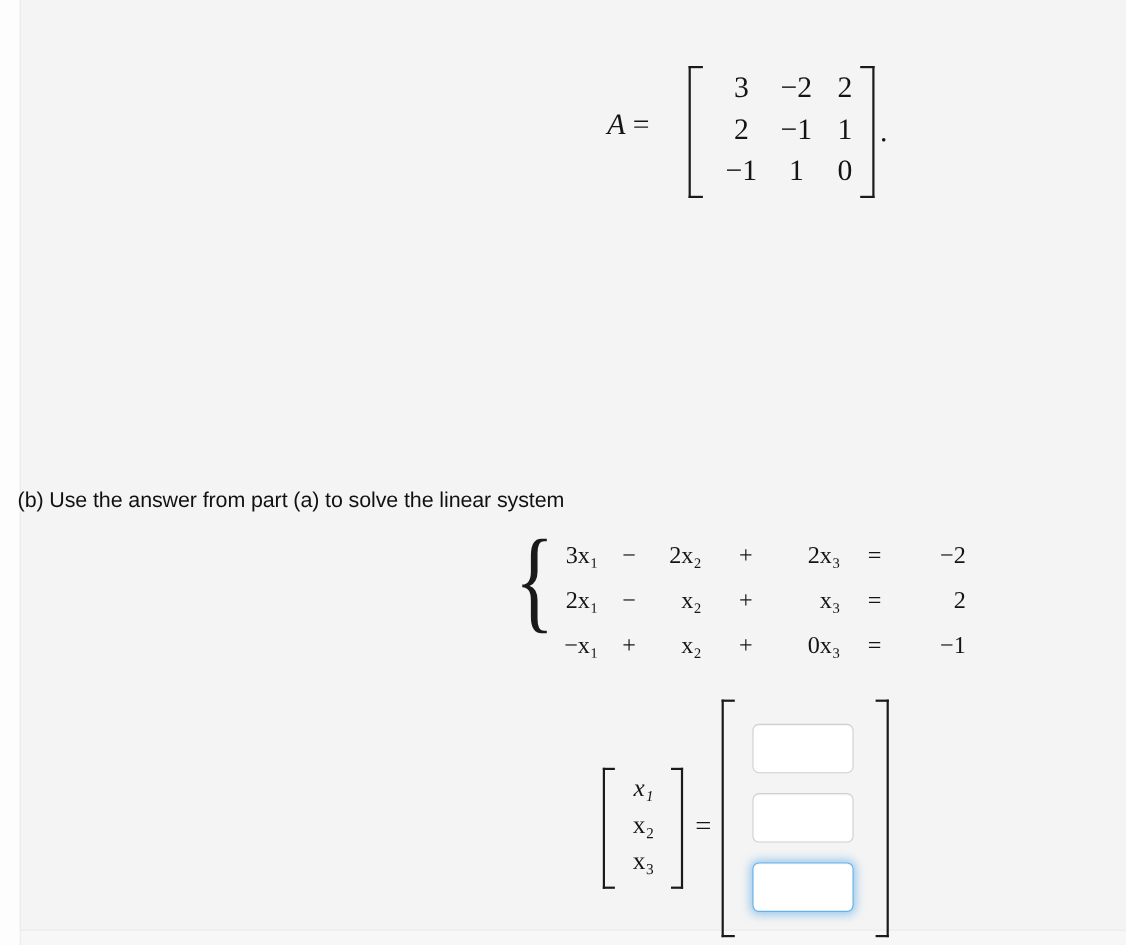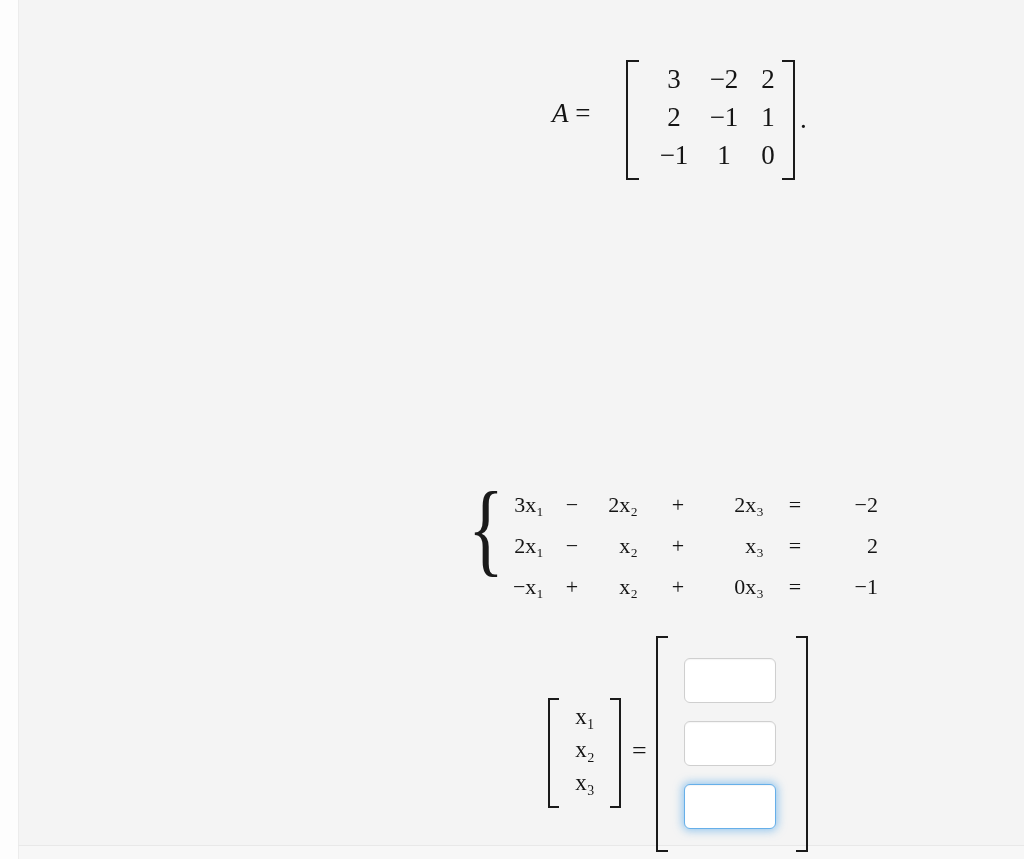--- a/index.html
+++ b/index.html
@@ -185,20 +185,21 @@
     <div class="math mA-cell" style="left:190px; top:42px;">1</div>
 
     <div class="math mA-cell" style="left:96px;  top:80px;">−1</div>
     <div class="math mA-cell" style="left:146px; top:80px;">1</div>
     <div class="math mA-cell" style="left:190px; top:80px;">0</div>
 
     <div class="math" style="position:absolute; left:248px; top:44px; font-size:27px;">.</div>
   </div>
 
 
+  <div class="prose" id="prompt-b">(b) Use the answer from part (a) to solve the linear system</div>
 
   <div id="system-block">
     <div class="math" id="system-brace">{</div>
 
     <div class="eqrow" style="top:0px;">
       <div class="math eq-term eq-lhs1">3x₁</div>
       <div class="math eq-term eq-op1">−</div>
       <div class="math eq-term eq-lhs2">2x₂</div>
       <div class="math eq-term eq-op2">+</div>
       <div class="math eq-term eq-lhs3">2x₃</div>
@@ -224,21 +225,21 @@
       <div class="math eq-term eq-lhs3">0x₃</div>
       <div class="math eq-term eq-eq">=</div>
       <div class="math eq-term eq-rhs">−1</div>
     </div>
   </div>
 
   <div id="solution-block">
     <div class="brk brk-l" id="xvec-brk-l"></div>
     <div class="brk brk-r" id="xvec-brk-r"></div>
 
-    <div class="math xcell" style="top:68px;">x₁</div>
+    <div class="math xcell" style="top:68px;font-style:italic;">x₁</div>
     <div class="math xcell" style="top:101px;">x₂</div>
     <div class="math xcell" style="top:134px;">x₃</div>
 
     <div class="math" id="sol-equals">=</div>
 
     <div class="brk brk-l" id="solvec-brk-l"></div>
     <div class="brk brk-r" id="solvec-brk-r"></div>
 
     <input class="ansbox sol-box" style="top: 22px;" value="">
     <input class="ansbox sol-box" style="top: 85px;" value="">

